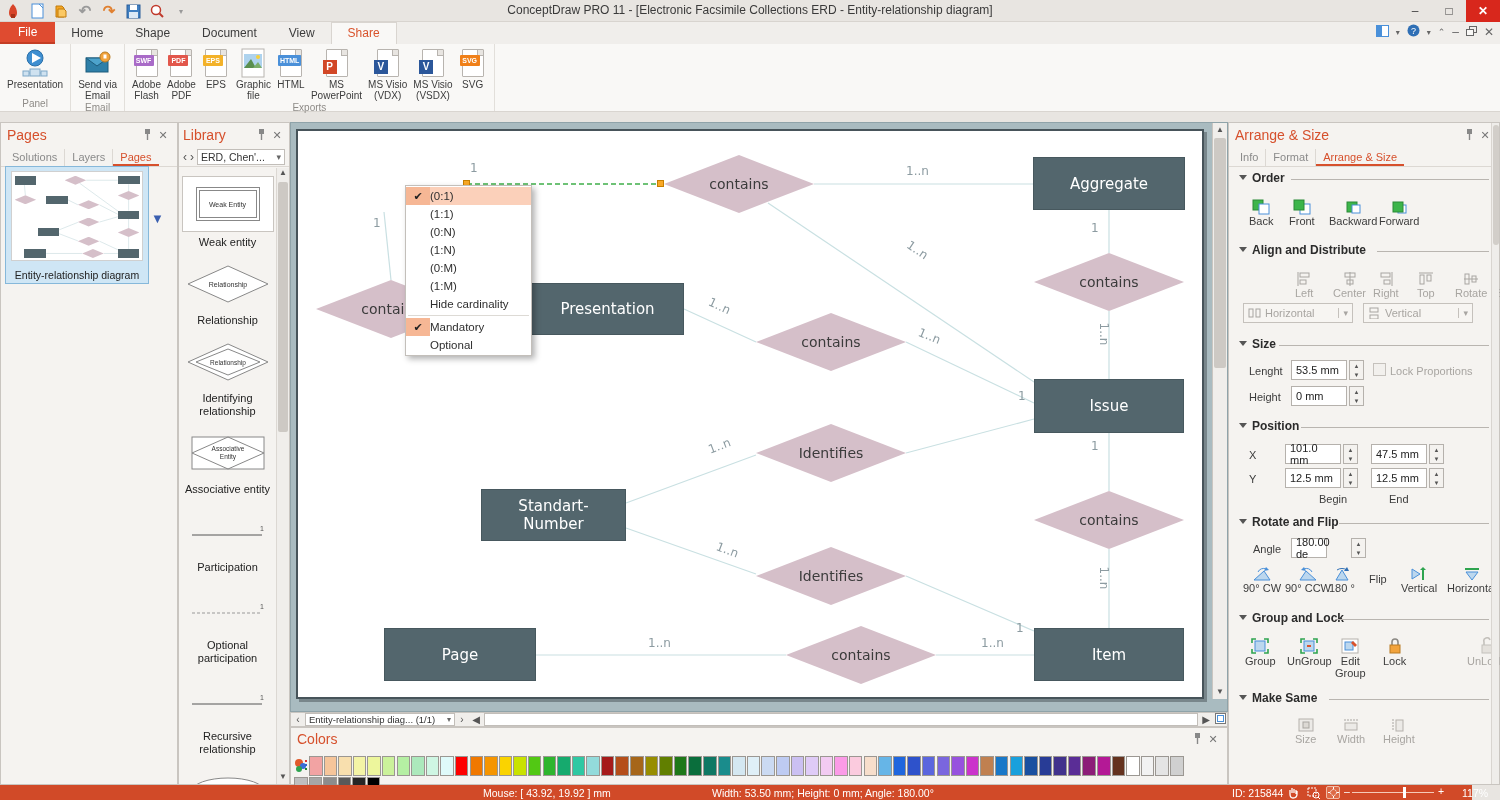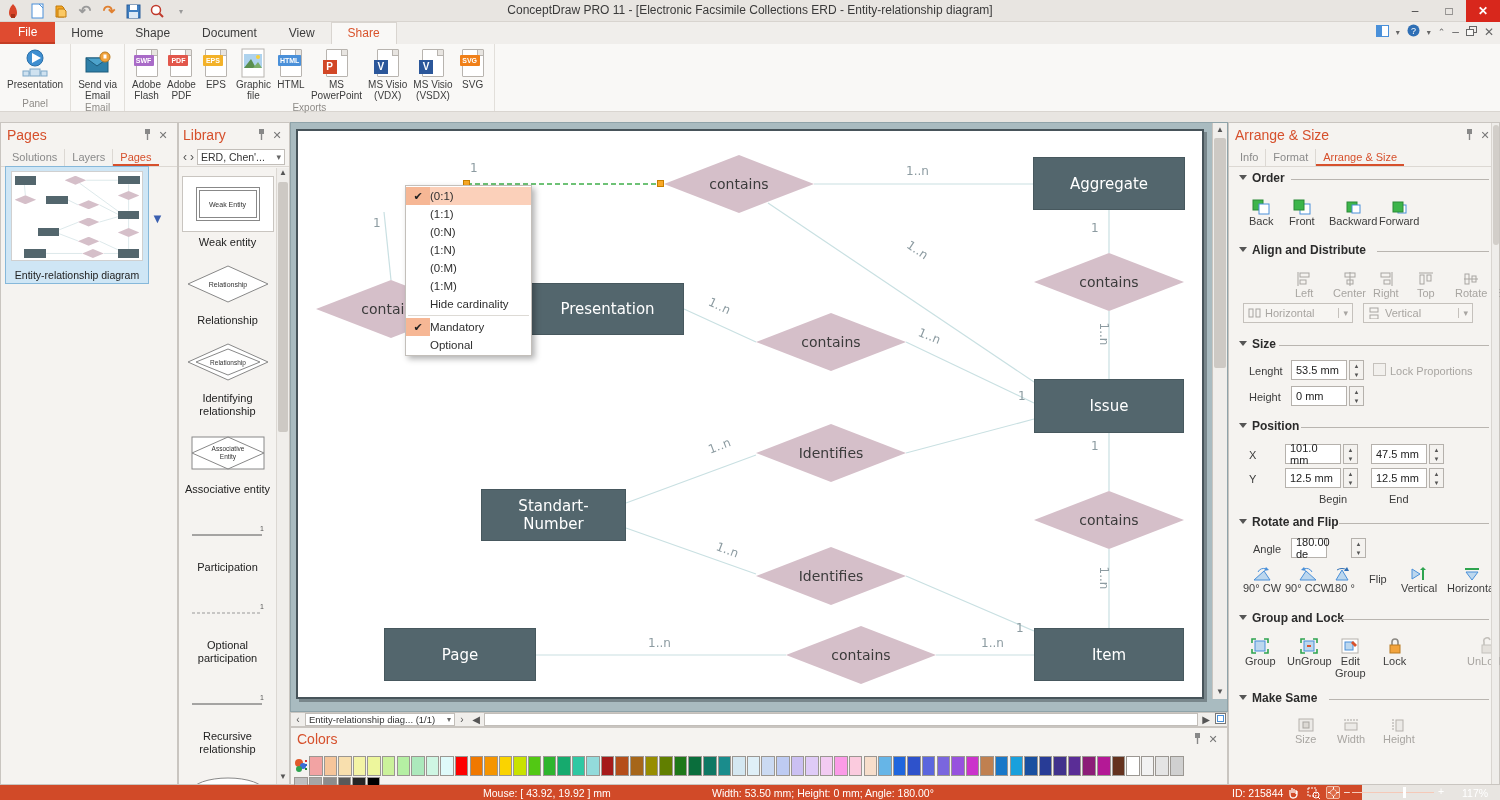--- a/index.html
+++ b/index.html
@@ -105,21 +105,21 @@
 
   
   .ctxmenu { position:absolute; left:405px; top:185px; width:127px; background:#fff; border:1px solid #c3bfba; box-shadow:3px 3px 6px rgba(0,0,0,.3); z-index:50; padding:1px 0; }
   .mi { height:18px; display:flex; align-items:center; font-size:11.5px; color:#2f2f2f; position:relative; }
   .mi .mcheckcol { width:24px; height:18px; display:flex; align-items:center; justify-content:center; font-size:11px; color:#222; }
   .mi.hl { background:#fbd0ba; }
   .mi .mcheckcol.chk-on { background:#f6b795; }
   .msep { height:1px; background:#dddad5; margin:2px 2px; }
 
   
-  .statusbar { position:absolute; left:0; top:785px; width:1362px; height:15px; background:#d14a28; color:#fff; font-size:10.5px; display:flex; align-items:center; }
+  .statusbar { position:absolute; left:0; top:785px; width:1472px; height:15px; background:#d14a28; color:#fff; font-size:10.5px; display:flex; align-items:center; }
   .statusbar .st { position:absolute; white-space:nowrap; }
   .szslider { position:absolute; left:1352px; top:7px; width:82px; height:1px; background:#f5c9b8; }
   .szthumb { position:absolute; left:1403px; top:2px; width:3px; height:11px; background:#fff; }
   .stico { position:absolute; top:1px; width:14px; height:13px; display:flex; align-items:center; justify-content:center; }
   .stico.box { border:1px solid #f0b9a4; background:#dd6a47; border-radius:2px; }
 </style>
 </head>
 <body>
 
 <div id="app">

